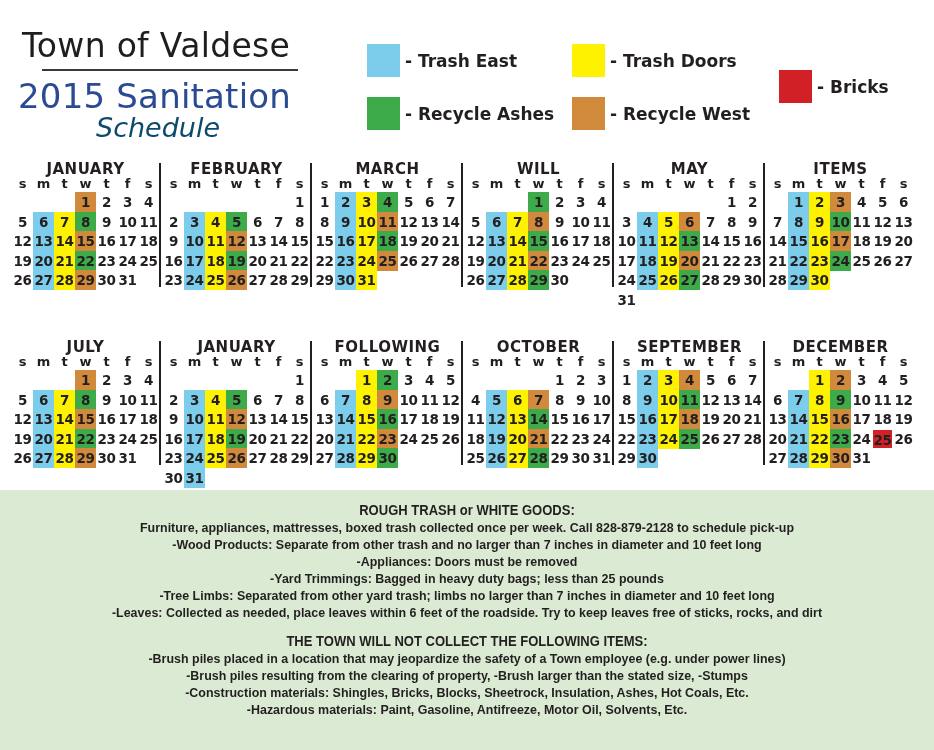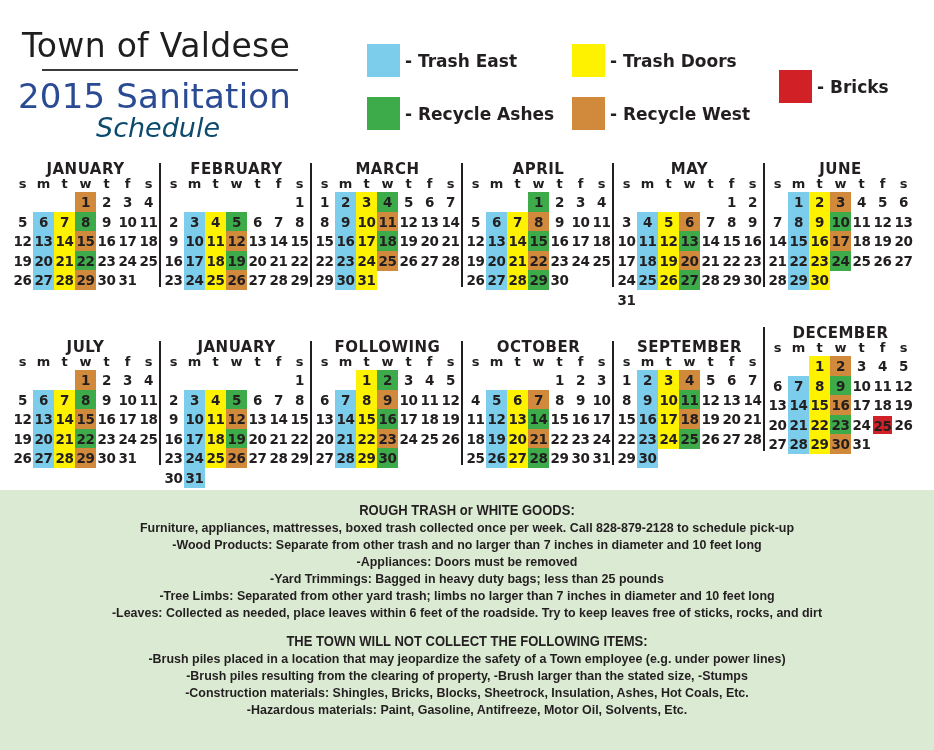--- a/index.html
+++ b/index.html
@@ -176,21 +176,21 @@
       <div class="day" style="left: 67px; top: 90.5px; height: 20px; background: rgb(209, 138, 60);">25</div>
       <div class="day" style="left: 88px; top: 90.5px; height: 20px;">26</div>
       <div class="day" style="left: 109px; top: 90.5px; height: 20px;">27</div>
       <div class="day" style="left: 130px; top: 90.5px; height: 20px;">28</div>
       <div class="day" style="left: 4px; top: 110px; height: 20px;">29</div>
       <div class="day" style="left: 25px; top: 110px; height: 20px; background: rgb(124, 205, 236);">30</div>
       <div class="day" style="left: 46px; top: 110px; height: 20px; background: rgb(255, 242, 0);">31</div>
     </div>
     <div class="month" style="left: 461px; top: 160px;">
       <div class="month-sep" style="top: 3px; height: 124px;"></div>
-      <div class="month-title">APRIL</div>
+      <div class="month-title">WILL</div>
       <div class="weekday" style="left: 4px; top: 16px;">s</div>
       <div class="weekday" style="left: 25px; top: 16px;">m</div>
       <div class="weekday" style="left: 46px; top: 16px;">t</div>
       <div class="weekday" style="left: 67px; top: 16px;">w</div>
       <div class="weekday" style="left: 88px; top: 16px;">t</div>
       <div class="weekday" style="left: 109px; top: 16px;">f</div>
       <div class="weekday" style="left: 130px; top: 16px;">s</div>
       <div class="day" style="left: 67px; top: 32px; height: 20px; background: rgb(61, 171, 74);">1</div>
       <div class="day" style="left: 88px; top: 32px; height: 20px;">2</div>
       <div class="day" style="left: 109px; top: 32px; height: 20px;">3</div>
@@ -259,21 +259,21 @@
       <div class="day" style="left: 25px; top: 110px; height: 20px; background: rgb(124, 205, 236);">25</div>
       <div class="day" style="left: 46px; top: 110px; height: 20px; background: rgb(255, 242, 0);">26</div>
       <div class="day" style="left: 67px; top: 110px; height: 20px; background: rgb(61, 171, 74);">27</div>
       <div class="day" style="left: 88px; top: 110px; height: 20px;">28</div>
       <div class="day" style="left: 109px; top: 110px; height: 20px;">29</div>
       <div class="day" style="left: 130px; top: 110px; height: 20px;">30</div>
       <div class="day" style="left: 4px; top: 129.5px; height: 20px;">31</div>
     </div>
     <div class="month" style="left: 763px; top: 160px;">
       <div class="month-sep" style="top: 3px; height: 124px;"></div>
-      <div class="month-title">JUNE</div>
+      <div class="month-title">ITEMS</div>
       <div class="weekday" style="left: 4px; top: 16px;">s</div>
       <div class="weekday" style="left: 25px; top: 16px;">m</div>
       <div class="weekday" style="left: 46px; top: 16px;">t</div>
       <div class="weekday" style="left: 67px; top: 16px;">w</div>
       <div class="weekday" style="left: 88px; top: 16px;">t</div>
       <div class="weekday" style="left: 109px; top: 16px;">f</div>
       <div class="weekday" style="left: 130px; top: 16px;">s</div>
       <div class="day" style="left: 25px; top: 32px; height: 20px; background: rgb(124, 205, 236);">1</div>
       <div class="day" style="left: 46px; top: 32px; height: 20px; background: rgb(255, 242, 0);">2</div>
       <div class="day" style="left: 67px; top: 32px; height: 20px; background: rgb(209, 138, 60);">3</div>
@@ -505,21 +505,21 @@
       <div class="day" style="left: 4px; top: 90.5px; height: 20px;">22</div>
       <div class="day" style="left: 25px; top: 90.5px; height: 20px; background: rgb(124, 205, 236);">23</div>
       <div class="day" style="left: 46px; top: 90.5px; height: 20px; background: rgb(255, 242, 0);">24</div>
       <div class="day" style="left: 67px; top: 90.5px; height: 20px; background: rgb(61, 171, 74);">25</div>
       <div class="day" style="left: 88px; top: 90.5px; height: 20px;">26</div>
       <div class="day" style="left: 109px; top: 90.5px; height: 20px;">27</div>
       <div class="day" style="left: 130px; top: 90.5px; height: 20px;">28</div>
       <div class="day" style="left: 4px; top: 110px; height: 20px;">29</div>
       <div class="day" style="left: 25px; top: 110px; height: 20px; background: rgb(124, 205, 236);">30</div>
     </div>
-    <div class="month" style="left: 763px; top: 324px;">
+    <div class="month" style="left: 763px; top: 338px;">
       <div class="month-sep" style="top: 3px; height: 124px;"></div>
       <div class="month-title">DECEMBER</div>
       <div class="weekday" style="left: 4px; top: 16px;">s</div>
       <div class="weekday" style="left: 25px; top: 16px;">m</div>
       <div class="weekday" style="left: 46px; top: 16px;">t</div>
       <div class="weekday" style="left: 67px; top: 16px;">w</div>
       <div class="weekday" style="left: 88px; top: 16px;">t</div>
       <div class="weekday" style="left: 109px; top: 16px;">f</div>
       <div class="weekday" style="left: 130px; top: 16px;">s</div>
       <div class="day" style="left: 46px; top: 32px; height: 20px; background: rgb(255, 242, 0);">1</div>

